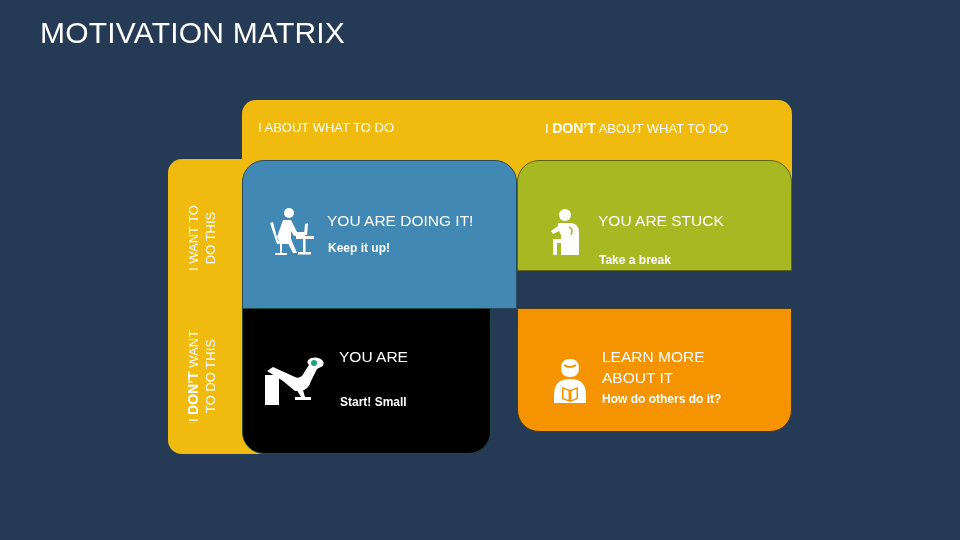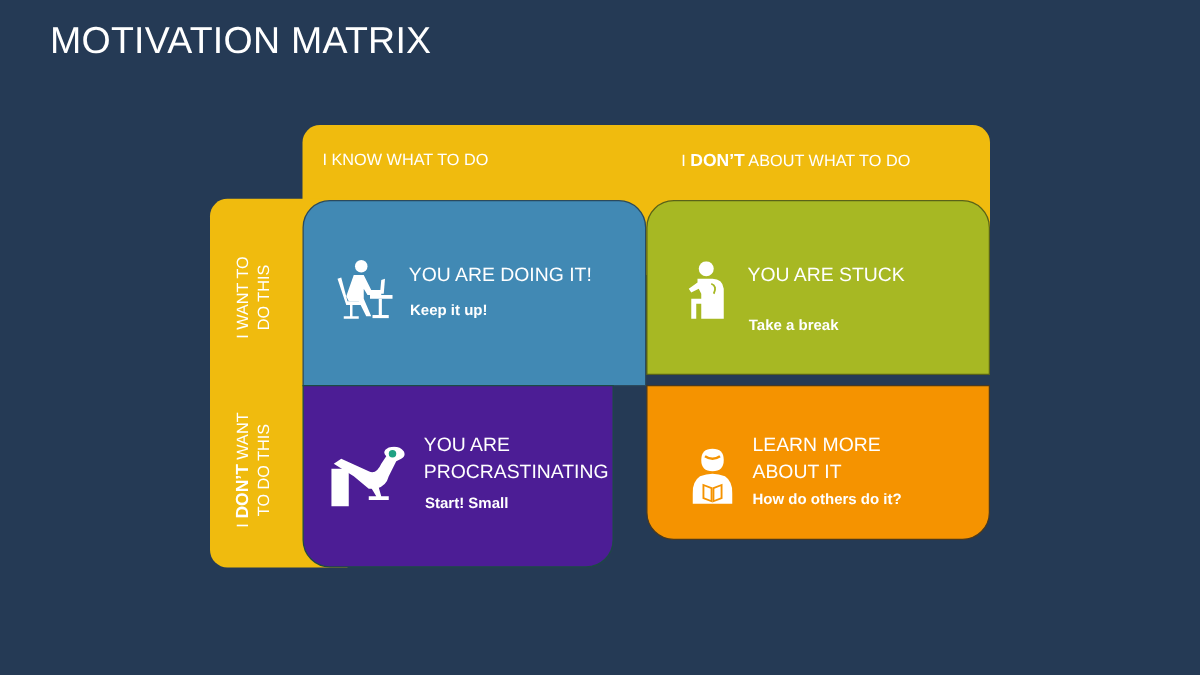--- a/index.html
+++ b/index.html
@@ -37,41 +37,41 @@
       font-size: 13px; line-height: 17px; color: #fff; text-align: center;
       transform: rotate(-90deg);
       transform-origin: center center;
     }
     .row-label b { font-weight: bold; font-size: 14px; }
     .quad {
       position: absolute; box-sizing: border-box;
       border: 1px solid #2e4a3a;
     }
     .q-tl { left: 242px; top: 160px; width: 275px; height: 149px; background: #4189b4; border-radius: 22px 22px 0 0; border-color:#2a4a5e;padding-left:20px;}
-    .q-tr { left: 517px; top: 160px; width: 275px; height: 140px; background: #a7b823; border-radius: 22px 22px 0 0; border-color:#5a6318;}
-    .q-bl { left: 242px; top: 308px; width: 249px; height: 146px; background: #4c1d95; border-radius: 0 0 22px 22px; border-color:#1d4a44;}
+    .q-tr { left: 517px; top: 160px; width: 275px; height: 111px; background: #a7b823; border-radius: 22px 22px 0 0; border-color:#5a6318;}
+    .q-bl { left: 242px; top: 308px; width: 249px; height: 146px; background: #000000; border-radius: 0 0 22px 22px; border-color:#1d4a44;}
     .q-br { left: 517px; top: 308px; width: 275px; height: 124px; background: #f59300; border-radius: 0 0 22px 22px; border-color:#4a3a20;}
     .q-icon { position: absolute; }
     .q-title {
       position: absolute; font-size: 15.5px; line-height: 21px; color: #fff;
       white-space: nowrap;
     }
     .q-sub {
       position: absolute; font-size: 12px; font-weight: bold; color: #fff; white-space: nowrap;
     }
   </style>
 </head>
 <body>
 
 <div class="title">MOTIVATION MATRIX</div>
 
 <div class="band-top"></div>
 <div class="band-left"></div>
 
-<div class="col-label" style="left:258px;">I KNOW WHAT TO DO</div>
+<div class="col-label" style="left:258px;">I ABOUT WHAT TO DO</div>
 <div class="col-label" style="left:545px;"><span>I </span><b>DON’T</b><span> ABOUT WHAT TO DO</span></div>
 
 <div class="row-label" style="left:135px; top:218px;">
   <div>I WANT TO</div>
   <div>DO THIS</div>
 </div>
 <div class="row-label" style="left:135px; top:356px;">
   <div><span>I </span><b>DON’T</b><span> WANT</span></div>
   <div>TO DO THIS</div>
 </div>
@@ -112,21 +112,20 @@
   <svg class="q-icon" style="left:22px; top:48px;" width="62" height="50" viewBox="0 0 62 50">
     <g fill="#fff">
       <rect x="0" y="18" width="14" height="30"></rect>
       <path d="M2 14 l6 -4 l22 10 q6 3 10 -6 l4 -6 q-4 -4 2 -7 q8 -2 12 3 q2 4 -2 6 l-4 2 l-6 12 q-2 8 -10 10 l-6 0 l-12 -10 z"></path>
       <path d="M30 30 l6 -4 l4 14 h6 v3 h-16 v-3 h6 z"></path>
       <circle cx="49" cy="6" r="3" fill="#1fa283"></circle>
     </g>
   </svg>
   <div class="q-title" style="left:96px; top:37px;">
     <div>YOU ARE</div>
-    <div>PROCRASTINATING</div>
   </div>
   <div class="q-sub" style="left:97px; top:86px;">Start! Small</div>
 </div>
 
 <div class="quad q-br">
   <svg class="q-icon" style="left:36px; top:48px;" width="32" height="48" viewBox="0 0 32 48">
     <g fill="#fff">
       <path d="M16 2 q9 0 9 9 q0 9 -9 9 q-9 0 -9 -9 q0 -9 9 -9 z"></path>
       <path d="M6 24 q10 -4 20 0 q6 4 6 14 v8 h-32 v-8 q0 -10 6 -14 z"></path>
     </g>

